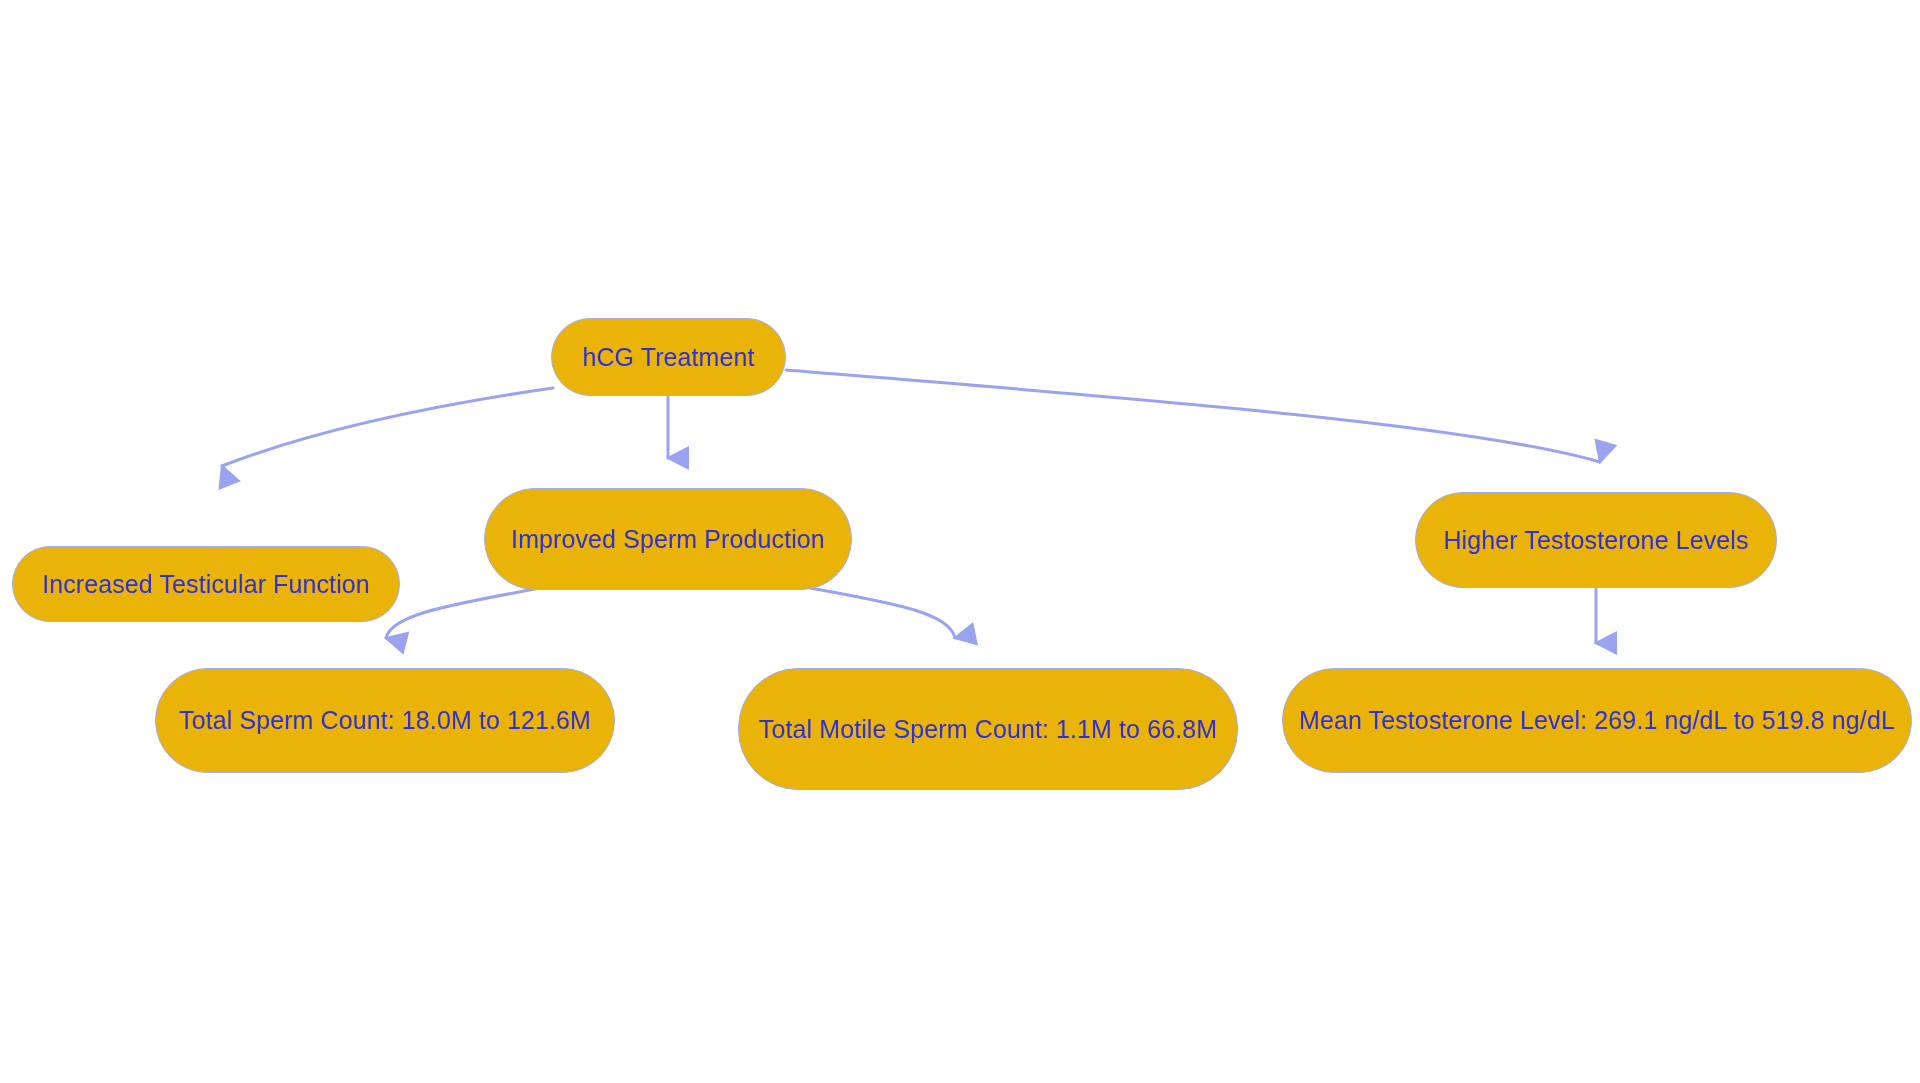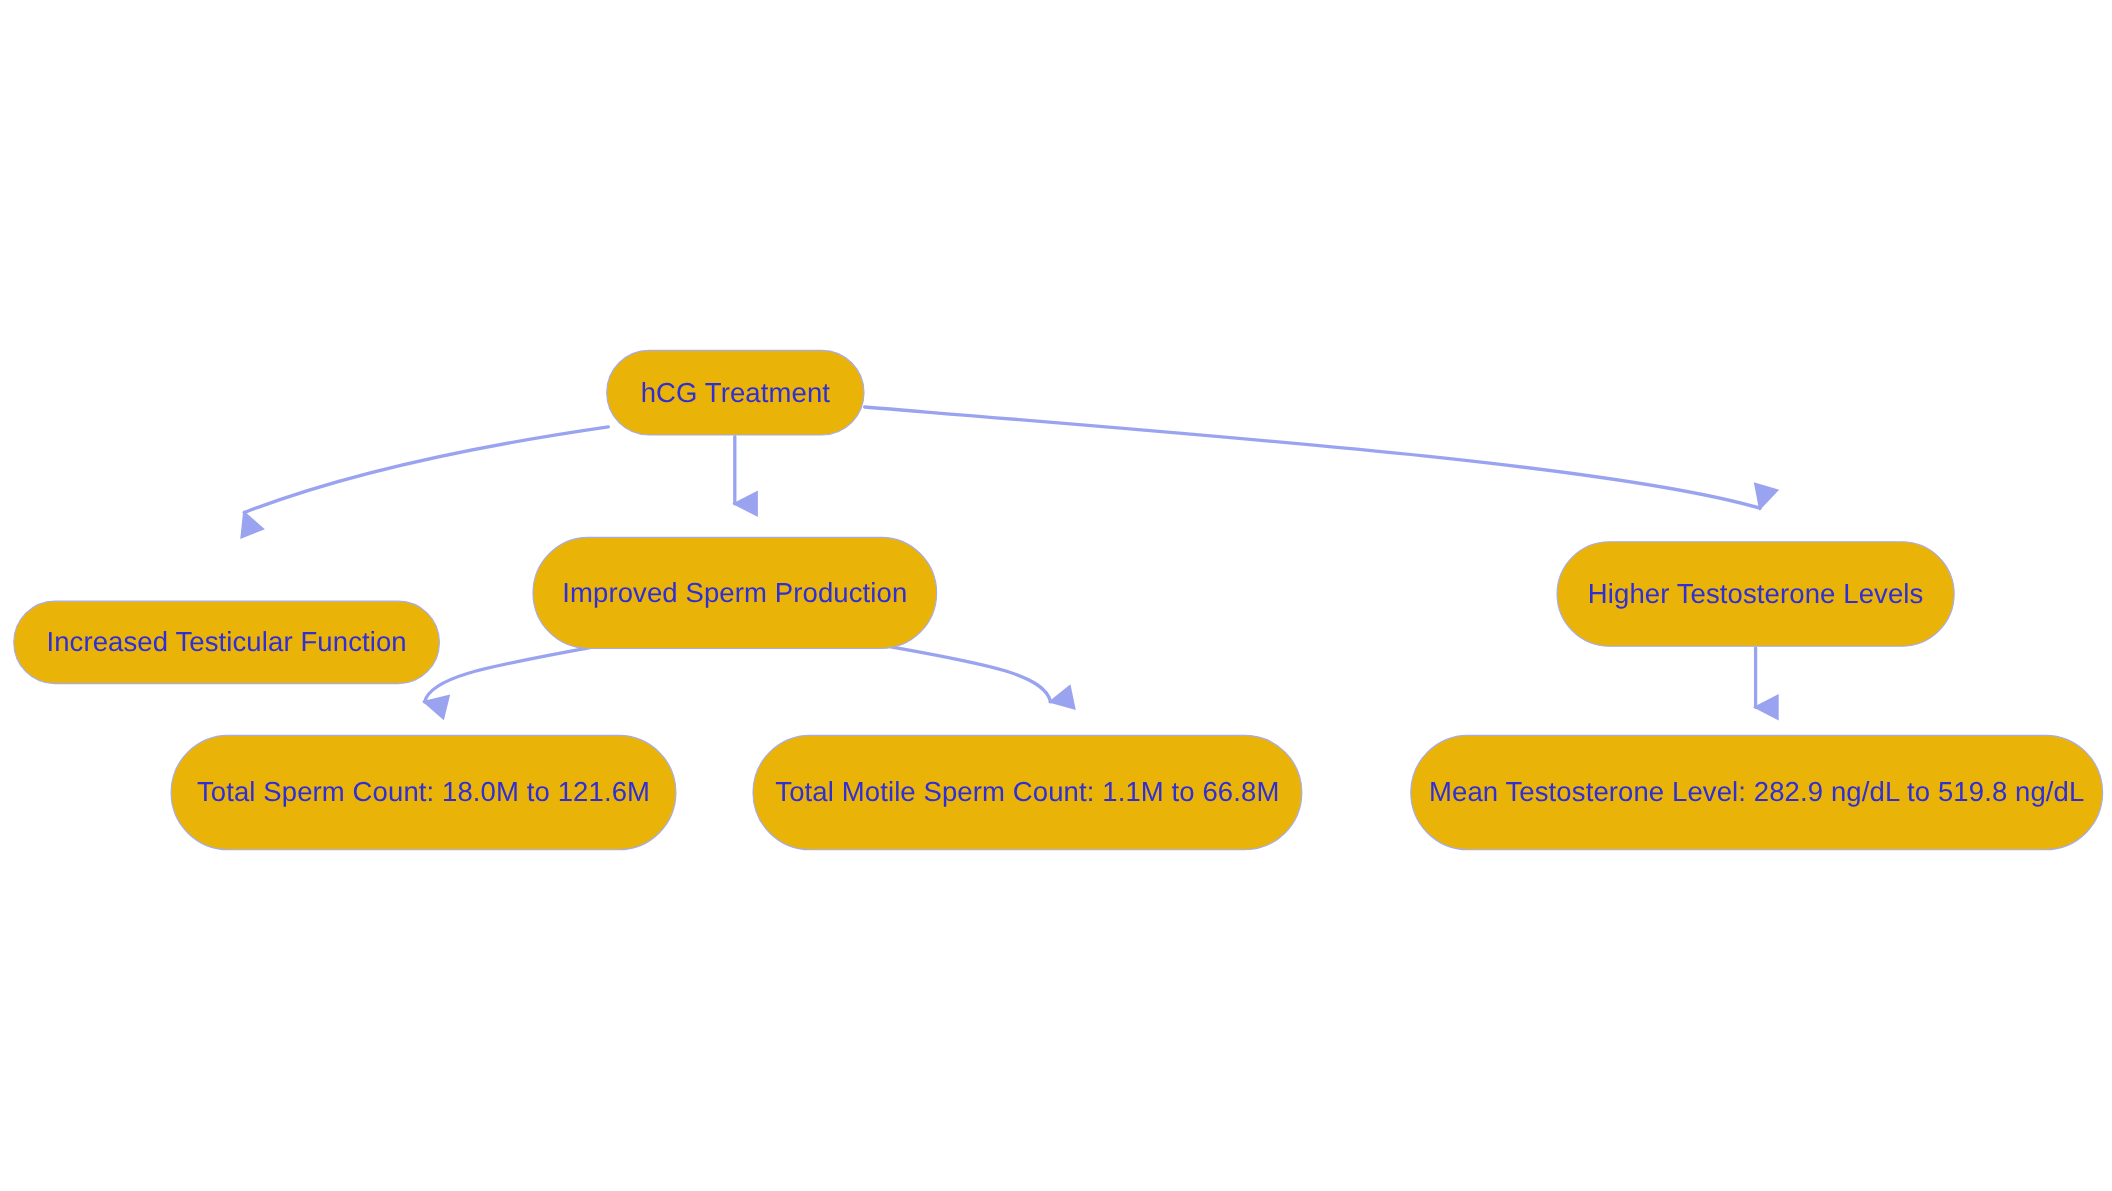--- a/index.html
+++ b/index.html
@@ -87,21 +87,21 @@
   </div>
 
   <div class="flow-node" style="left:1415px; top:492px; width:362px; height:96px;">
     <span>Higher Testosterone Levels</span>
   </div>
 
   <div class="flow-node" style="left:155px; top:668px; width:460px; height:105px;">
     <span>Total Sperm Count: 18.0M to 121.6M</span>
   </div>
 
-  <div class="flow-node" style="left:684px; top:668px; width:500px; height:105px;text-align:center;">
+  <div class="flow-node" style="left:738px; top:668px; width:500px; height:122px;text-align:center;">
     <span>Total Motile Sperm Count: 1.1M to 66.8M</span>
   </div>
 
   <div class="flow-node" style="left:1282px; top:668px; width:630px; height:105px;">
-    <span>Mean Testosterone Level: 282.9 ng/dL to 519.8 ng/dL</span>
+    <span>Mean Testosterone Level: 269.1 ng/dL to 519.8 ng/dL</span>
   </div>
 
 </div>
 
 </body></html>

